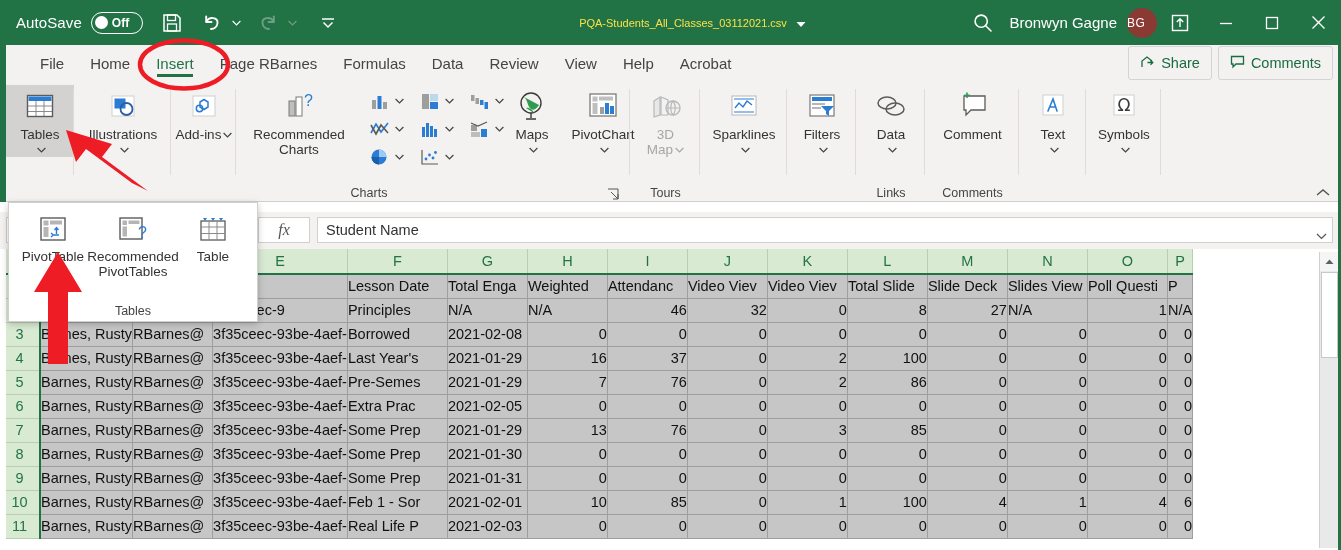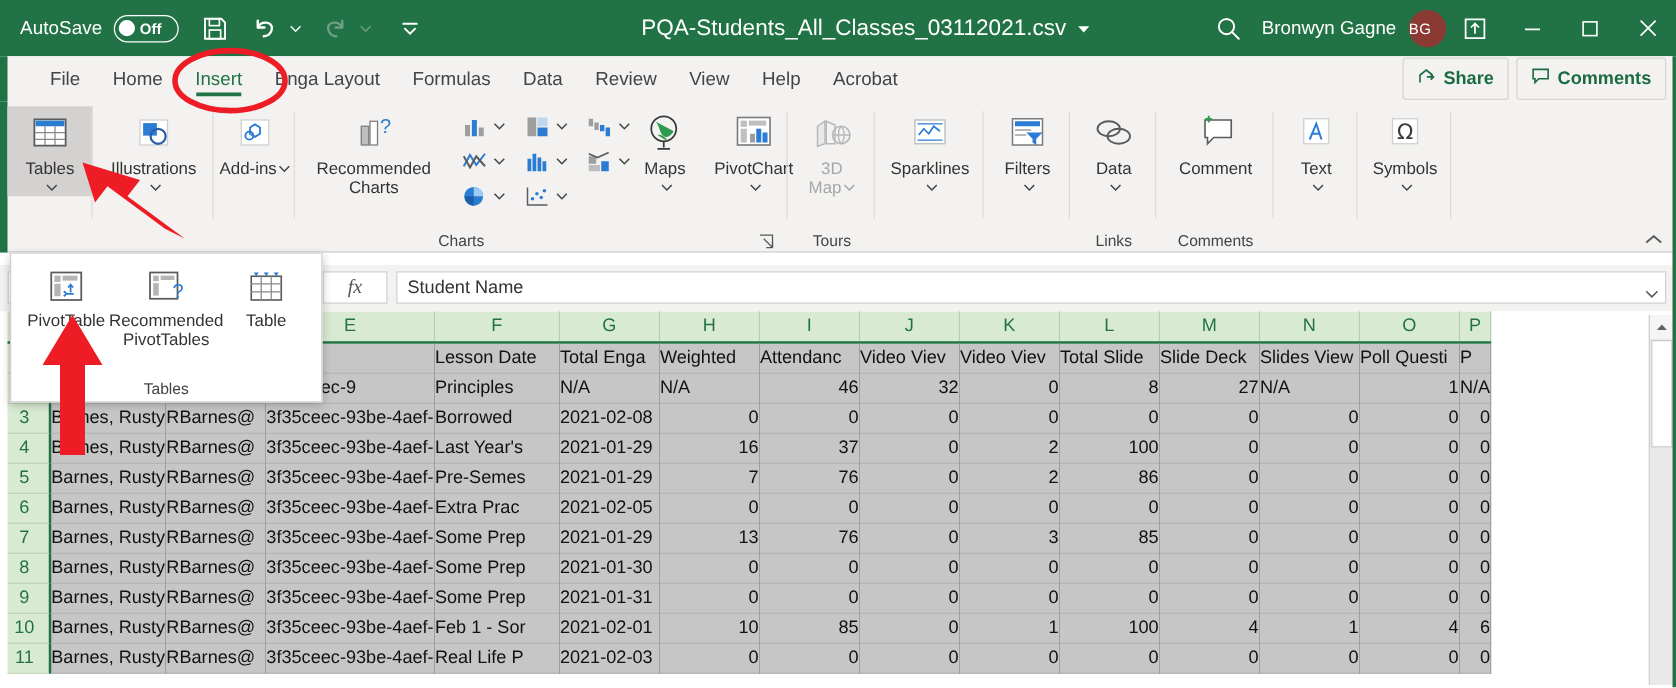--- a/index.html
+++ b/index.html
@@ -27,21 +27,21 @@
   .qat-btn { width: 34px; height: 32px; display: flex; align-items: center; justify-content: center; }
   .qat-btn svg { display: block; }
   .qat-caret { width: 16px; height: 32px; display: flex; align-items: center; justify-content: center; }
   .caret-w { width: 9px; height: 6px; }
 
   .tb-title {
     position: absolute; left: 0; right: 0; top: 0; height: 45px;
     display: flex; align-items: center; justify-content: center; gap: 9px;
     pointer-events: none;
   }
-  .tb-title .t { color: #ffffff; font-size: 18px; pointer-events: auto; margin-left: 44px; }
+  .tb-title .t { color: #fde047; font-size: 11px; pointer-events: auto; margin-left: 44px; }
   .tb-title .dd { pointer-events: auto; }
 
   .tb-right {
     position: absolute; right: 0; top: 0; height: 45px;
     display: flex; align-items: center;
   }
   .search-btn { width: 44px; height: 45px; display: flex; align-items: center; justify-content: center; }
   .user-name { color: #ffffff; font-size: 15px; margin: 0 10px 0 4px; }
   .avatar {
     width: 30px; height: 30px; border-radius: 50%; background: #8a3a32;
@@ -63,21 +63,21 @@
   }
   .tab.first { margin-left: 27px; }
   .tab.active { color: #217346; font-weight: 400; }
   .tab.active::after {
     content: ""; position: absolute; left: 14px; right: 14px; bottom: 4px;
     height: 3px; background: #217346;
   }
   .tabstrip-right { position: absolute; right: 8px; top: 0; height: 36px; display: flex; align-items: center; gap: 6px; }
   .sc-btn {
     height: 27px; padding: 16px 11px; display: flex; align-items: center; gap: 6px;
-    font-size: 14.5px; color: #1b6b41; font-weight: bold; background: #f3f2f1;
+    font-size: 14.5px; color: #1b6b41; font-weight: normal; background: #f3f2f1;
     border: 1px solid #d6d4d2; border-radius: 3px;
   }
 
   
   .ribbon {
     position: absolute; left: 0; top: 81px; width: 1341px; height: 121px;
     background: #f3f2f1; border-bottom: 1px solid #d2d0ce;
   }
   .ribbon .edgeline { position: absolute; left: 0; top: 0; width: 6px; height: 121px; background: #217346; }
   .rgroup { position: absolute; top: 0; height: 121px; }
@@ -272,21 +272,21 @@
     <div class="tab first">
         <span>File</span>
       </div>
     <div class="tab">
         <span>Home</span>
       </div>
     <div class="tab active">
         <span>Insert</span>
       </div>
     <div class="tab">
-        <span>Enga Layout</span>
+        <span>Page RBarnes</span>
       </div>
     <div class="tab">
         <span>Formulas</span>
       </div>
     <div class="tab">
         <span>Data</span>
       </div>
     <div class="tab">
         <span>Review</span>
       </div>

